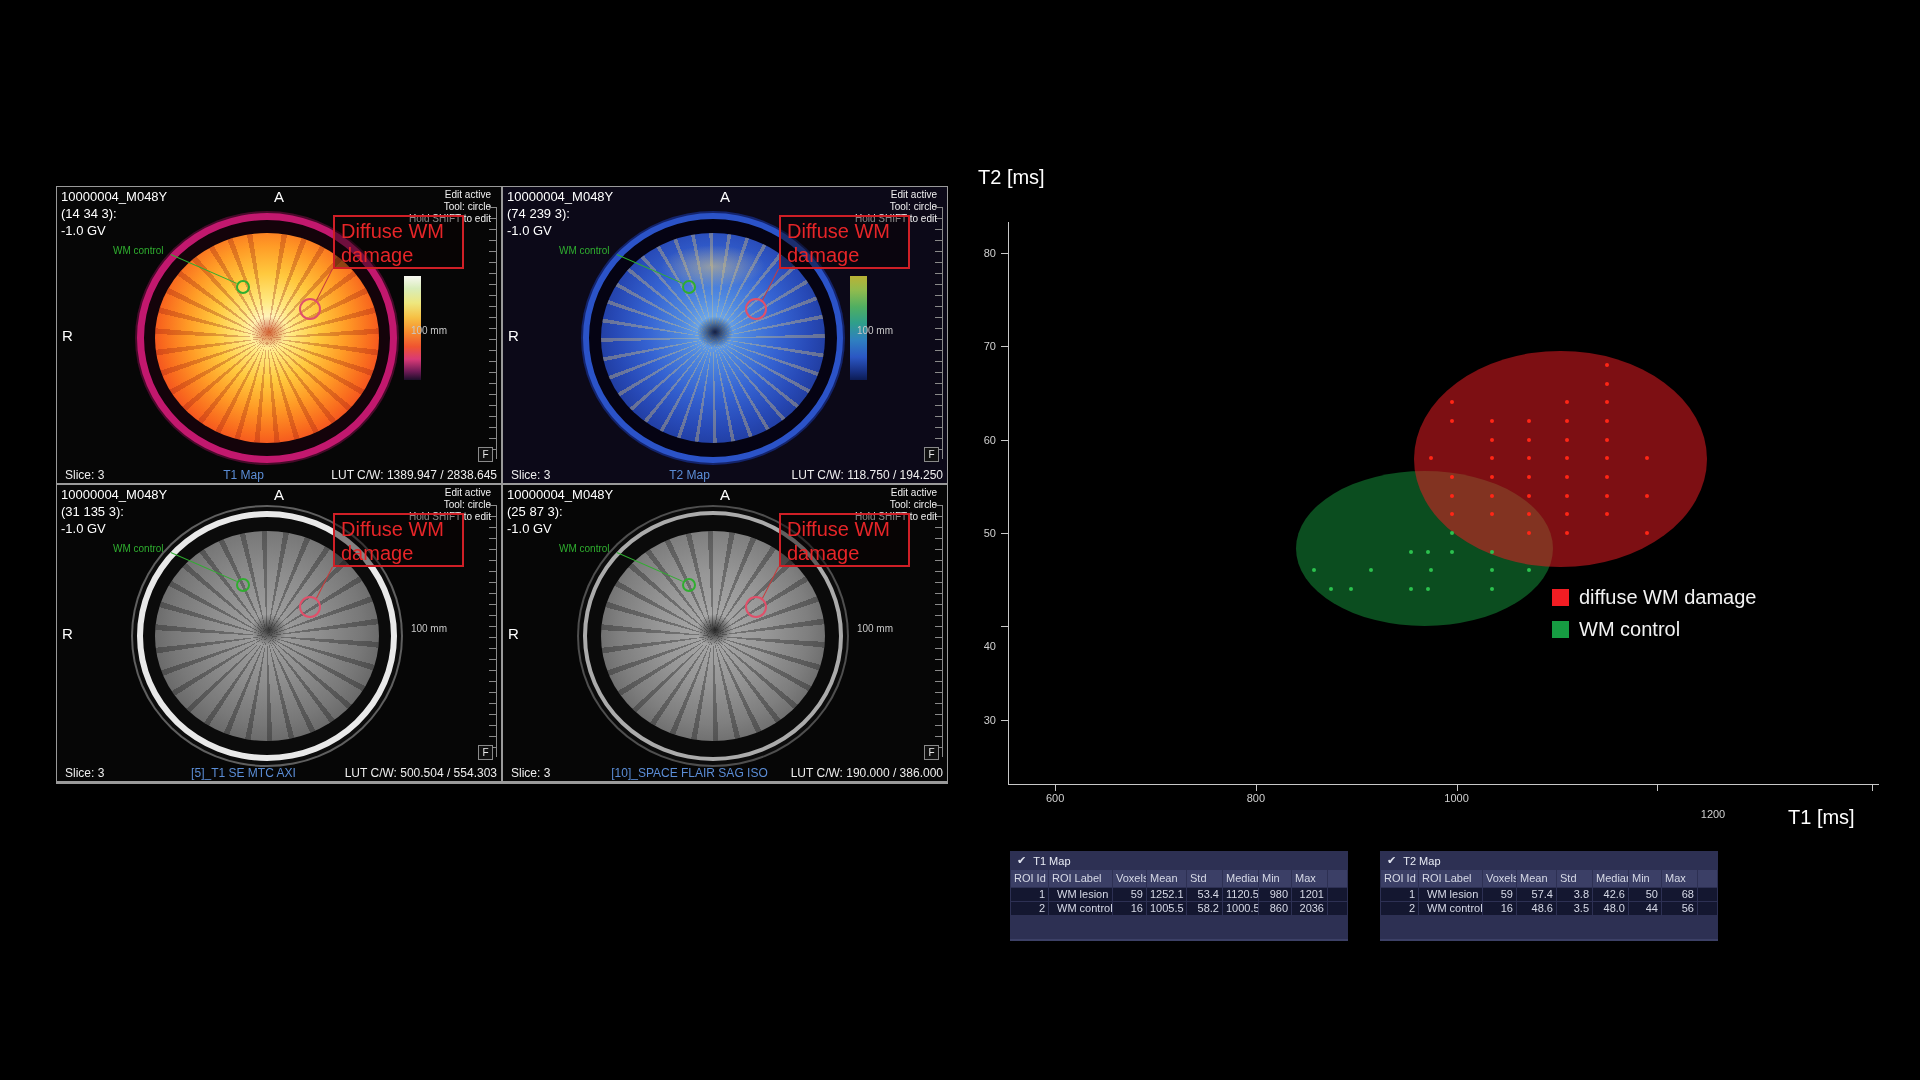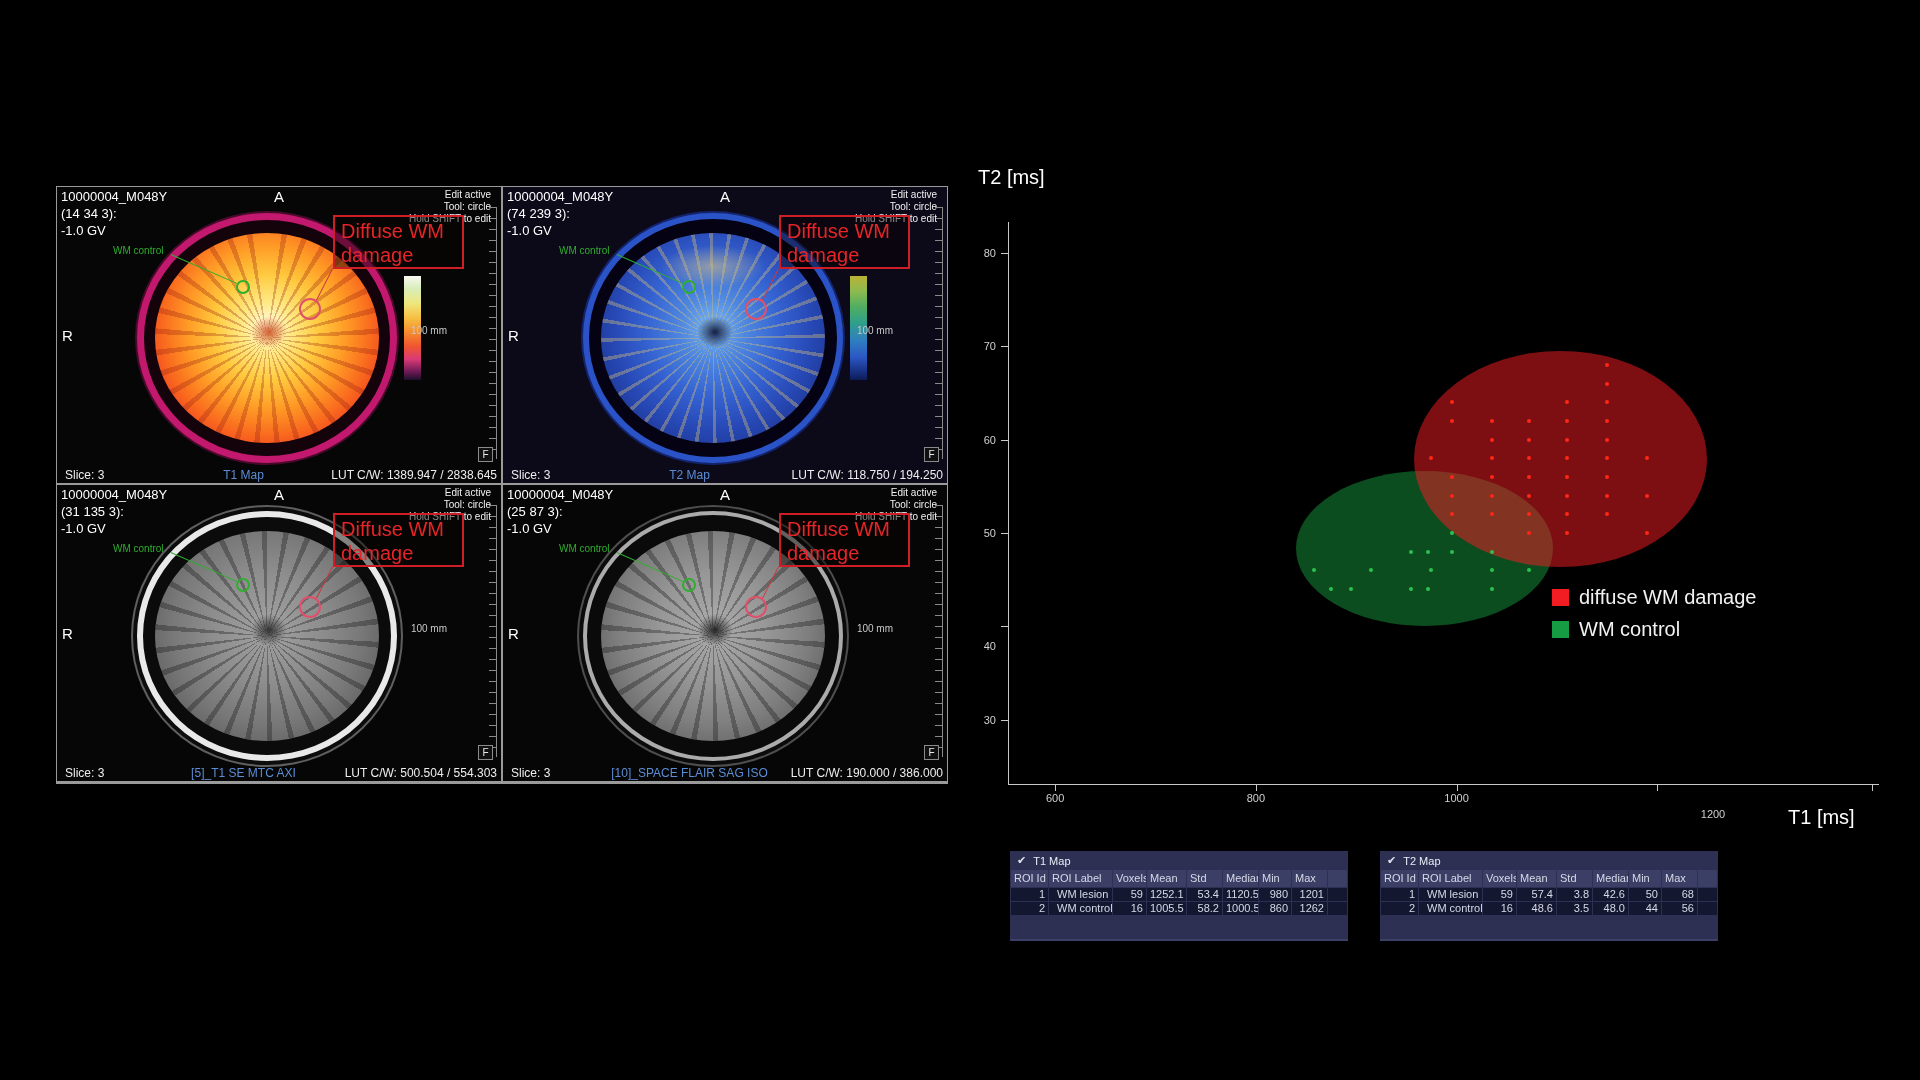--- a/index.html
+++ b/index.html
@@ -377,21 +377,21 @@
           <span class="dc"></span>
         </div>
         <div class="tb-row">
           <span class="dc al-r">2</span>
           <span class="dc al-l">WM control</span>
           <span class="dc al-r">16</span>
           <span class="dc al-r">1005.5</span>
           <span class="dc al-r">58.2</span>
           <span class="dc al-r">1000.5</span>
           <span class="dc al-r">860</span>
-          <span class="dc al-r">1262</span>
+          <span class="dc al-r">2036</span>
           <span class="dc"></span>
         </div>
       </div>
       <div class="tablebox tb1">
         <div class="tb-title">
           <span class="tb-check">✔</span>
           <span>T2 Map</span>
         </div>
         <div class="tb-head">
           <span class="hc">ROI Id</span>

